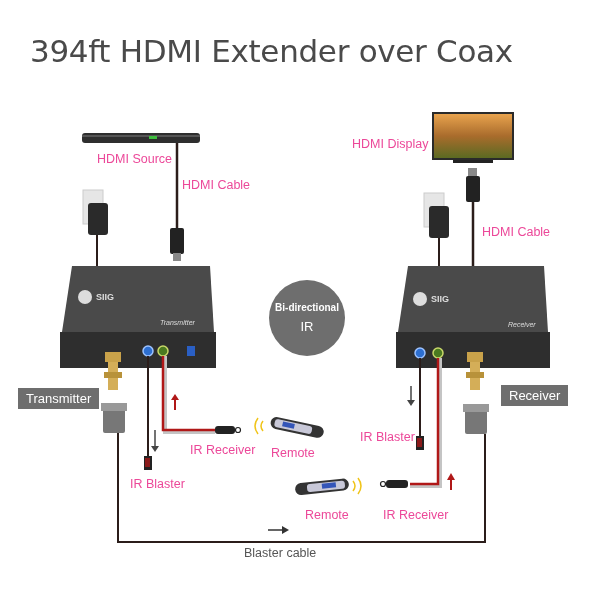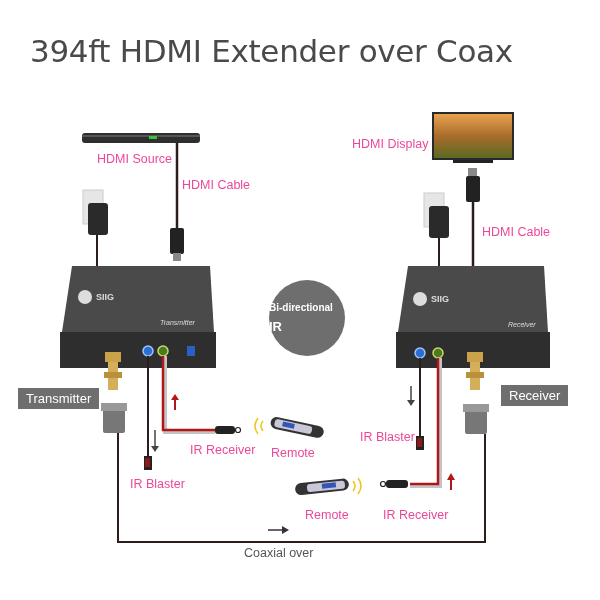--- a/index.html
+++ b/index.html
@@ -1,23 +1,23 @@
 <!DOCTYPE html>
 <html><head>
 <meta charset="utf-8">
 <style>
   html,body{margin:0;padding:0;background:#ffffff;}
   body{width:600px;height:600px;position:relative;overflow:hidden;font-family:"Liberation Sans","DejaVu Sans",sans-serif;color:#444;}
   .abs{position:absolute;}
   .title{left:30px;top:33px;font-size:31px;font-weight:normal;color:#4a4a4a;letter-spacing:-0.3px;font-family:"DejaVu Sans",sans-serif;}
   .lbl{font-size:12.5px;color:#ec4899;white-space:nowrap;}
   .tag{background:#6e6e6e;color:#fff;font-size:13px;padding:3px 8px;white-space:nowrap;}
-  .circle{width:76px;height:76px;border-radius:50%;background:#6e6e6e;color:#fff;text-align:left;left:269px;top:280px;}
+  .circle{width:76px;height:76px;border-radius:50%;background:#6e6e6e;color:#fff;text-align:center;left:269px;top:280px;}
   .circle .l1{font-size:10px;font-weight:bold;margin-top:22px;}
-  .circle .l2{font-size:13px;font-weight:bold;margin-top:6px;}
+  .circle .l2{font-size:13px;font-weight:normal;margin-top:6px;}
   svg{position:absolute;left:0;top:0;}
 </style>
 </head>
 <body>
 
 <div class="abs title">394ft HDMI Extender over Coax</div>
 
 <svg width="600" height="600">
 
   <g>
@@ -150,13 +150,13 @@
 <div class="abs tag" style="left:501px;top:385px;">Receiver</div>
 
 <div class="abs lbl" style="left:190px;top:443px;">IR Receiver</div>
 <div class="abs lbl" style="left:271px;top:446px;">Remote</div>
 <div class="abs lbl" style="left:130px;top:477px;">IR Blaster</div>
 
 <div class="abs lbl" style="left:360px;top:430px;">IR Blaster</div>
 <div class="abs lbl" style="left:305px;top:508px;">Remote</div>
 <div class="abs lbl" style="left:383px;top:508px;">IR Receiver</div>
 
-<div class="abs lbl" style="left:244px;top:546px;color:#555;">Coaxial over</div>
+<div class="abs lbl" style="left:244px;top:546px;color:#555;">Blaster cable</div>
 
 </body></html>

